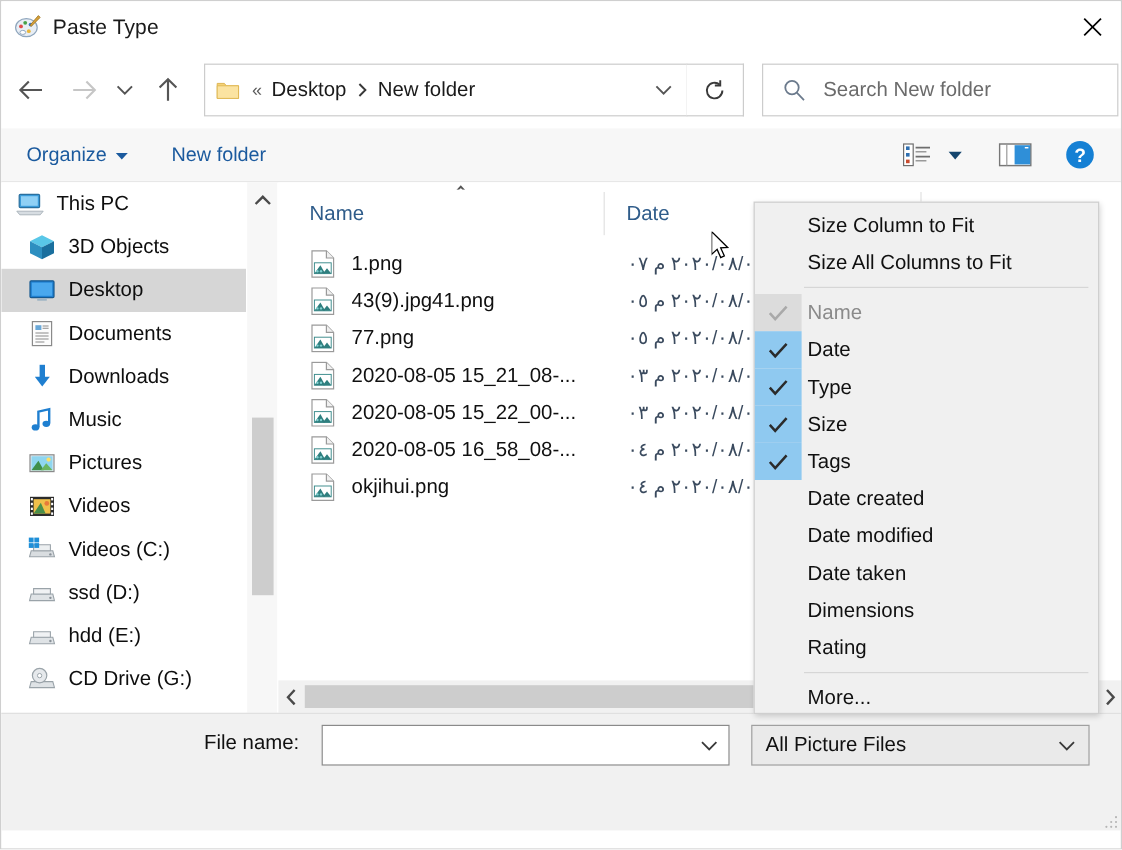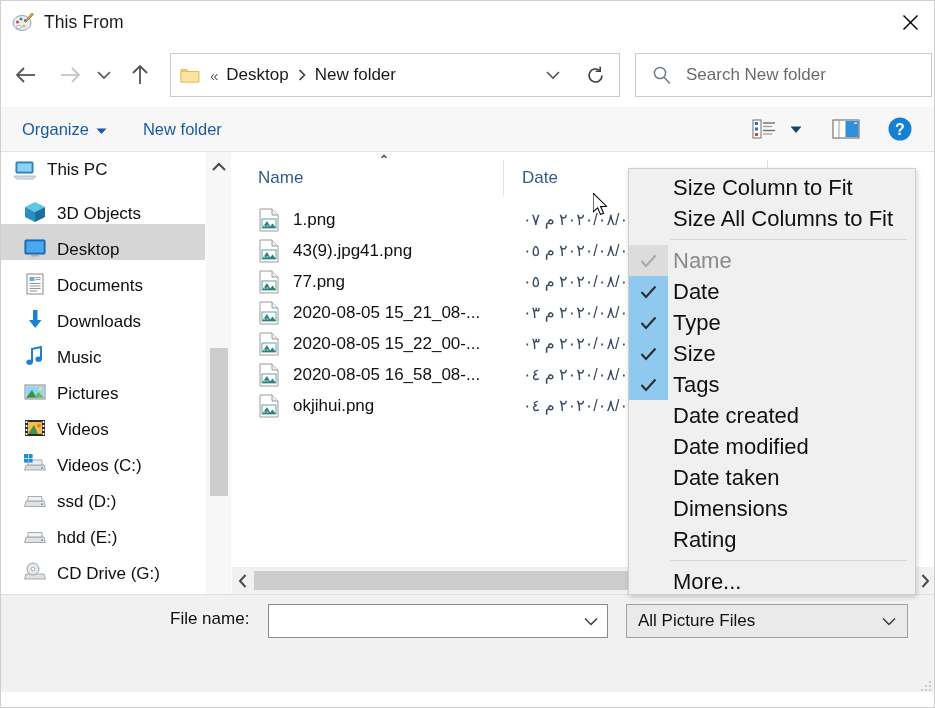--- a/index.html
+++ b/index.html
@@ -147,21 +147,21 @@
     padding-left: 22px; cursor: default;
   }
   .side-item.selected { background: #d6d6d6; }
   .side-ico {
     width: 24px; height: 24px; flex: 0 0 auto;
     display: flex; align-items: center; justify-content: center;
   }
   .side-label {
     margin-left: 10px; font-size: 17px; color: #0e0e0e; white-space: nowrap;
   }
-  .side-item.indent { padding-left: 22px; align-items: flex-end; }
+  .side-item.indent { padding-left: 22px; }
   .side-item.root   { padding-left: 12px; }
 
   
   .side-scroll {
     position: absolute; left: 204px; top: 0;
     width: 26px; height: 442px;
     background: #f7f7f7;
     border-left: 1px solid #ffffff;
   }
   .sb-arrow {
@@ -296,21 +296,21 @@
     height: 31px; display: flex; align-items: center; cursor: default;
     position: relative;
   }
   .mi-check {
     width: 39px; height: 31px; flex: 0 0 auto;
     display: flex; align-items: center; justify-content: center;
   }
   .mi-check.on { background: #8fc9f0; }
   .mi-check.disabled-on { background: #dcdcdc; }
   .mi-label {
-    margin-left: 5px; font-size: 22px; color: #101010; white-space: nowrap;
+    margin-left: 5px; font-size: 17px; color: #101010; white-space: nowrap;
   }
   .mi-label.disabled { color: #8a8a8a; }
   .mi-sep {
     height: 1px; background: #d6d6d6;
     margin: 5px 8px 5px 41px;
   }
   .mi.noindent .mi-label { margin-left: 44px; }
 </style>
 </head>
 <body>
@@ -322,21 +322,21 @@
       <svg width="22" height="22" viewBox="0 0 22 22">
         <ellipse cx="10" cy="12" rx="9" ry="7.5" fill="#e8eef5" stroke="#8fa6bd" stroke-width="1"></ellipse>
         <circle cx="5.5" cy="11" r="1.6" fill="#e04b4b"></circle>
         <circle cx="9" cy="8" r="1.6" fill="#46a046"></circle>
         <circle cx="13.5" cy="9.5" r="1.6" fill="#3b78c8"></circle>
         <circle cx="12" cy="15" r="1.6" fill="#e8b63b"></circle>
         <ellipse cx="7" cy="16" rx="2.4" ry="1.7" fill="#ffffff" stroke="#8fa6bd" stroke-width="0.8"></ellipse>
         <path d="M13 10 L20 2 L21.5 3.5 L14 11 Z" fill="#d8a23a" stroke="#9c7320" stroke-width="0.7"></path>
       </svg>
     </span>
-    <span class="title-text">This From</span>
+    <span class="title-text">Paste Type</span>
     <div class="close-btn">
       <svg width="17" height="17" viewBox="0 0 17 17">
         <line x1="1.5" y1="1.5" x2="15.5" y2="15.5" stroke="#000" stroke-width="1.4"></line>
         <line x1="15.5" y1="1.5" x2="1.5" y2="15.5" stroke="#000" stroke-width="1.4"></line>
       </svg>
     </div>
   </div>
 
   <div class="navrow">
     <div class="nav-btn nav-back">

